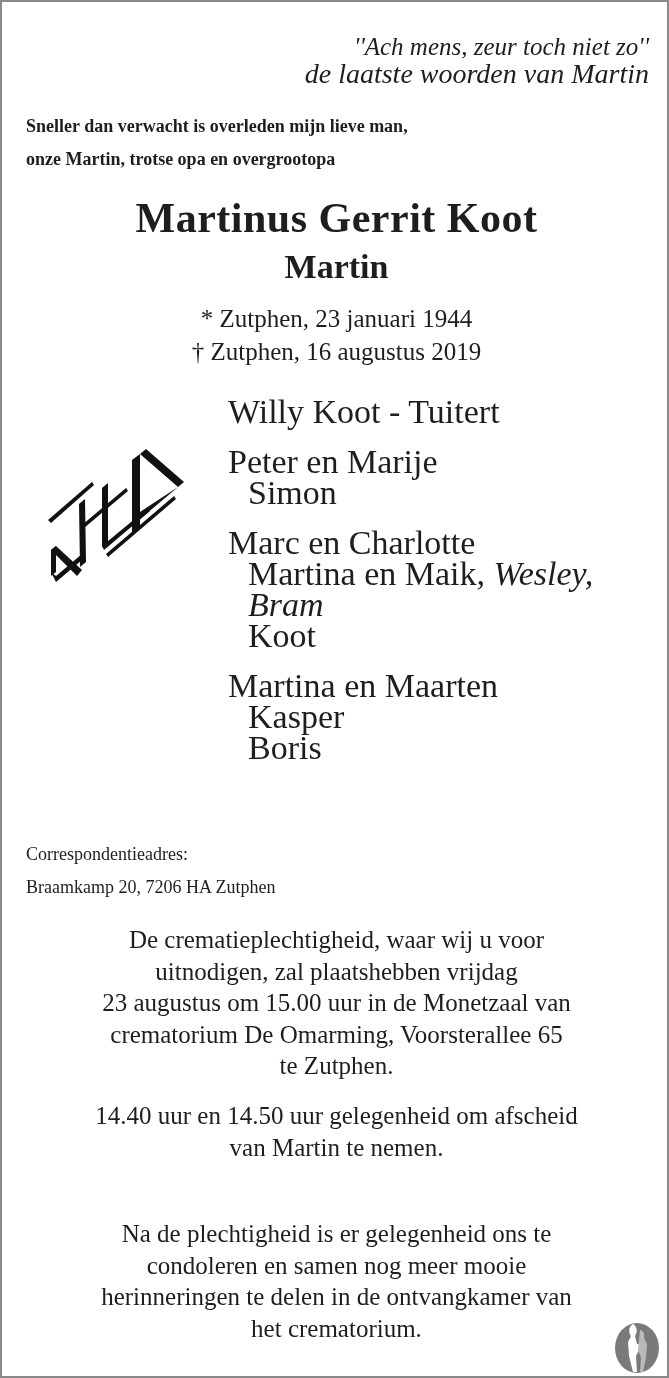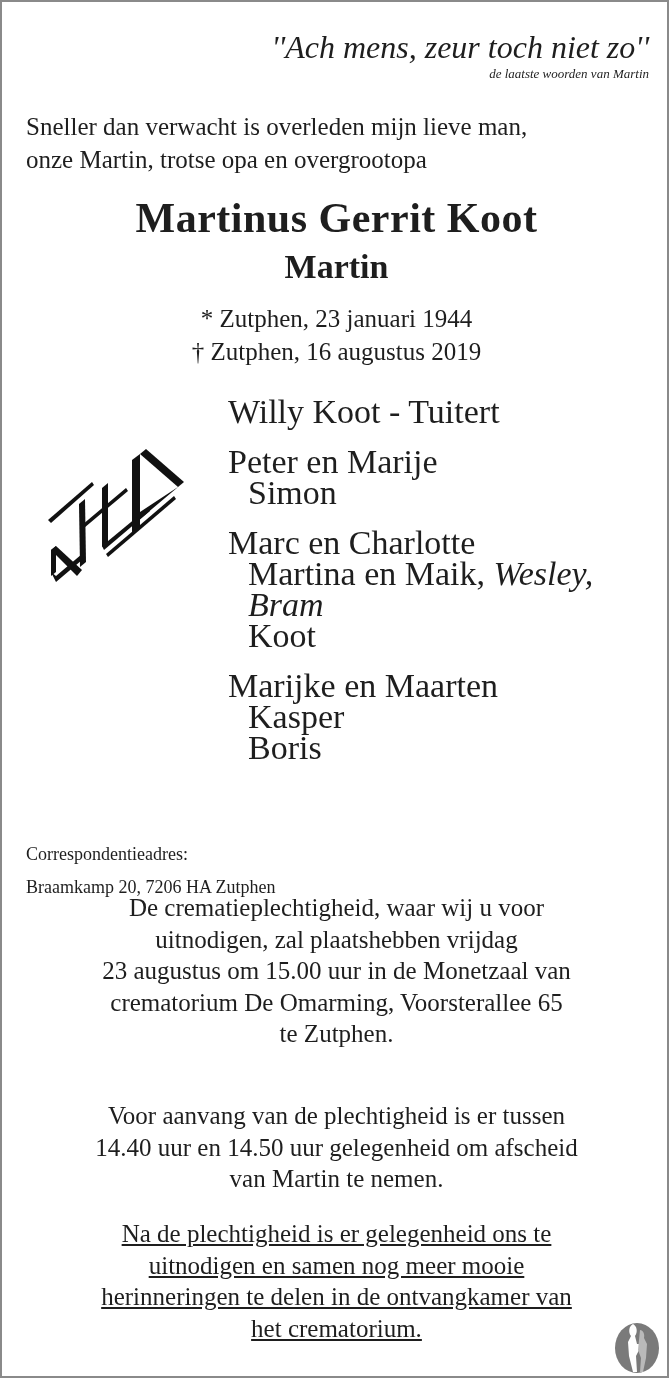--- a/index.html
+++ b/index.html
@@ -6,25 +6,25 @@
     html, body { width: 669px; height: 1378px; background: #ffffff; overflow: hidden; }
     body { font-family: "Liberation Serif", "DejaVu Serif", serif; color: #1e1e1e; }
     .card {
       position: absolute; left: 0; top: 0; width: 669px; height: 1378px;
       border: 2px solid #8a8a8a; background: #fff;
     }
     .quote {
       position: absolute; right: 18px; top: 30px; text-align: right;
       font-style: italic;
     }
-    .quote .q1 { font-size: 32px; line-height: 30px; }
-    .quote .q2 { font-size: 13px; line-height: 24px; }
+    .quote .q1 { font-size: 25px; line-height: 30px; }
+    .quote .q2 { font-size: 28px; line-height: 24px; }
     .intro {
       position: absolute; left: 24px; top: 108px; width: 630px;
-      font-size: 25px; line-height: 33px;
+      font-size: 18px; line-height: 33px; font-weight: bold;
     }
     .name-block { position: absolute; left: 0; width: 669px; text-align: center; }
     .fullname { top: 190px; font-size: 42px; font-weight: bold; line-height: 52px; letter-spacing: 0.5px; }
     .nickname { top: 244px; font-size: 34px; font-weight: bold; line-height: 42px; }
     .dates { top: 300px; font-size: 25px; line-height: 33px; }
     .logo { position: absolute; left: 44px; top: 440px; width: 140px; height: 150px; }
     .family {
       position: absolute; left: 226px; top: 394px; width: 430px;
       font-size: 34px; line-height: 31px;
     }
@@ -32,23 +32,23 @@
     .family .child { padding-left: 20px; }
     .family em { }
     .address {
       position: absolute; left: 24px; top: 836px; width: 600px;
       font-size: 18px; line-height: 33px;
     }
     .para {
       position: absolute; left: 20px; width: 629px; text-align: center;
       font-size: 25px; line-height: 31.5px;
     }
-    .p1 { top: 890px; }
+    .p1 { top: 922px; }
     .p2 { top: 1098px; }
-    .p3 { top: 1216px; text-decoration: underline; }
+    .p3 { top: 1216px; }
     .badge {
       position: absolute; left: 611px; top: 1318px; width: 48px; height: 54px;
     }
   </style>
 </head>
 <body>
 
 <div class="card">
 
   <div class="quote">
@@ -101,48 +101,47 @@
     <div class="group">
       <div>Peter en Marije</div>
       <div class="child">Simon</div>
     </div>
     <div class="group">
       <div>Marc en Charlotte</div>
       <div class="child"><span>Martina en Maik, </span><em>Wesley, Bram</em></div>
       <div class="child">Koot</div>
     </div>
     <div class="group">
-      <div>Marijke en Maarten</div>
+      <div>Martina en Maarten</div>
       <div class="child">Kasper</div>
       <div class="child">Boris</div>
     </div>
   </div>
 
   <div class="address">
     <div>Correspondentieadres:</div>
     <div>Braamkamp 20, 7206 HA Zutphen</div>
   </div>
 
   <div class="para p1">
     <div>De crematieplechtigheid, waar wij u voor</div>
     <div>uitnodigen, zal plaatshebben vrijdag</div>
     <div>23 augustus om 15.00 uur in de Monetzaal van</div>
     <div>crematorium De Omarming, Voorsterallee 65</div>
     <div>te Zutphen.</div>
   </div>
 
   <div class="para p2">
-    <div>Voor aanvang van de plechtigheid is er tussen</div>
     <div>14.40 uur en 14.50 uur gelegenheid om afscheid</div>
     <div>van Martin te nemen.</div>
   </div>
 
   <div class="para p3">
     <div>Na de plechtigheid is er gelegenheid ons te</div>
-    <div>uitnodigen en samen nog meer mooie</div>
+    <div>condoleren en samen nog meer mooie</div>
     <div>herinneringen te delen in de ontvangkamer van</div>
     <div>het crematorium.</div>
   </div>
 
   <svg class="badge" viewBox="0 0 48 54">
     <ellipse cx="24" cy="28" rx="22" ry="25" fill="#7a7a7a"></ellipse>
     <path d="M20 4 C16 6 15 12 18 16 L15 22 L16 36 L20 52 L24 52 L23 36 L26 30 L32 28 L30 24 L24 24 L22 16 C25 12 24 6 20 4 Z" fill="#ffffff"></path>
     <path d="M27 10 C30 10 32 14 31 18 L34 24 L33 38 L30 52 L27 52 L28 38 L25 30 Z" fill="#b9b9b9"></path>
   </svg>
 </div>

